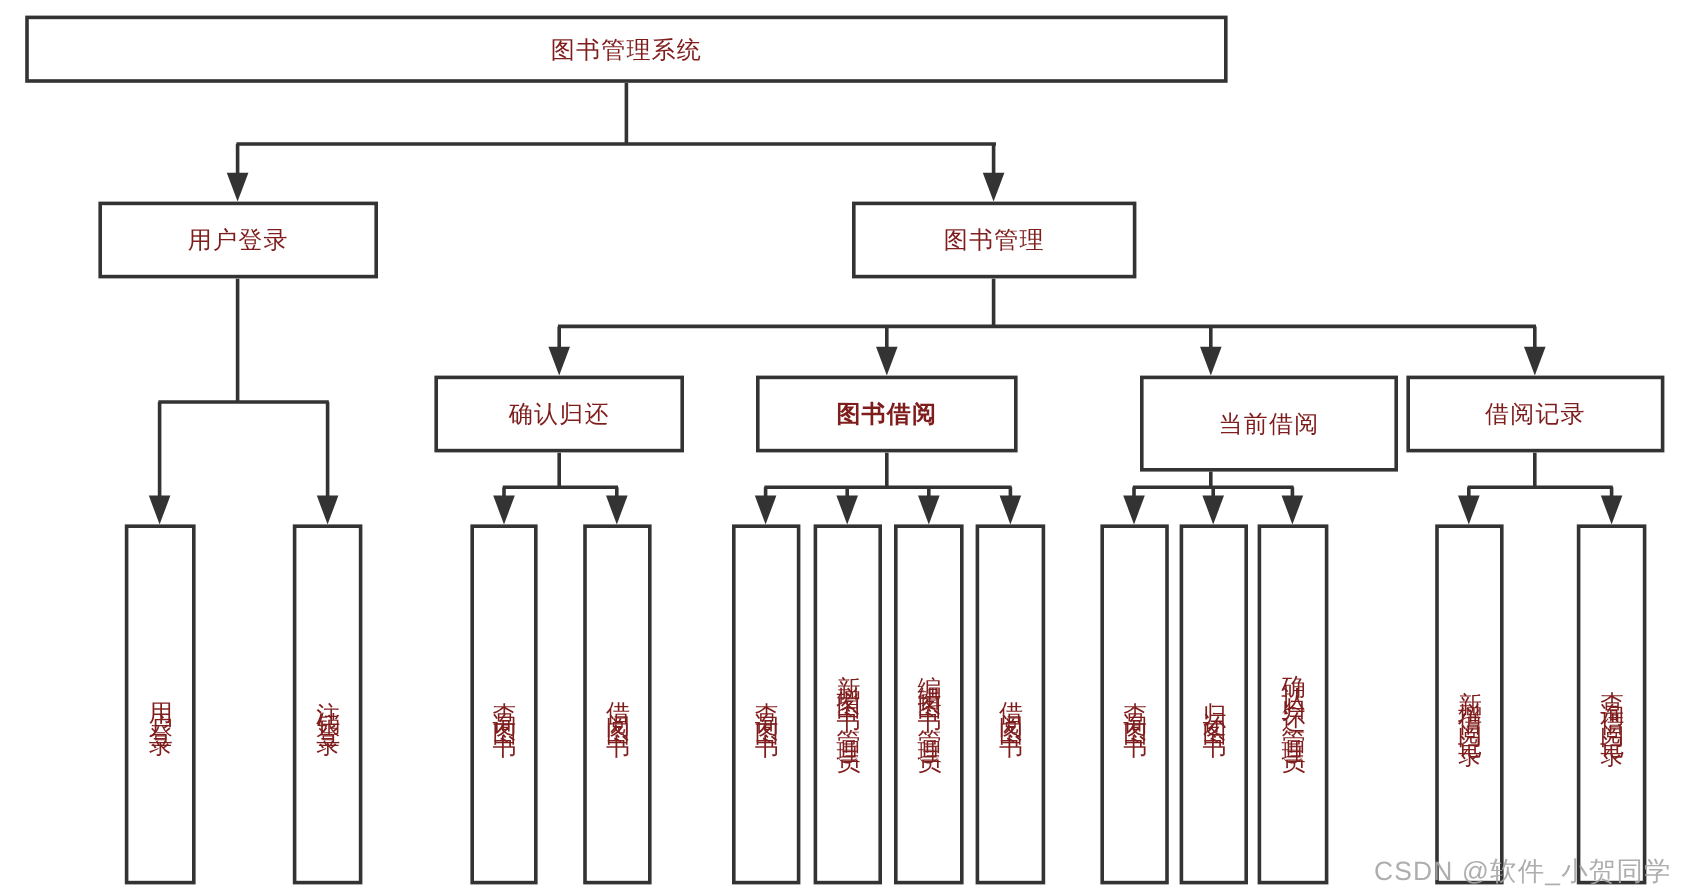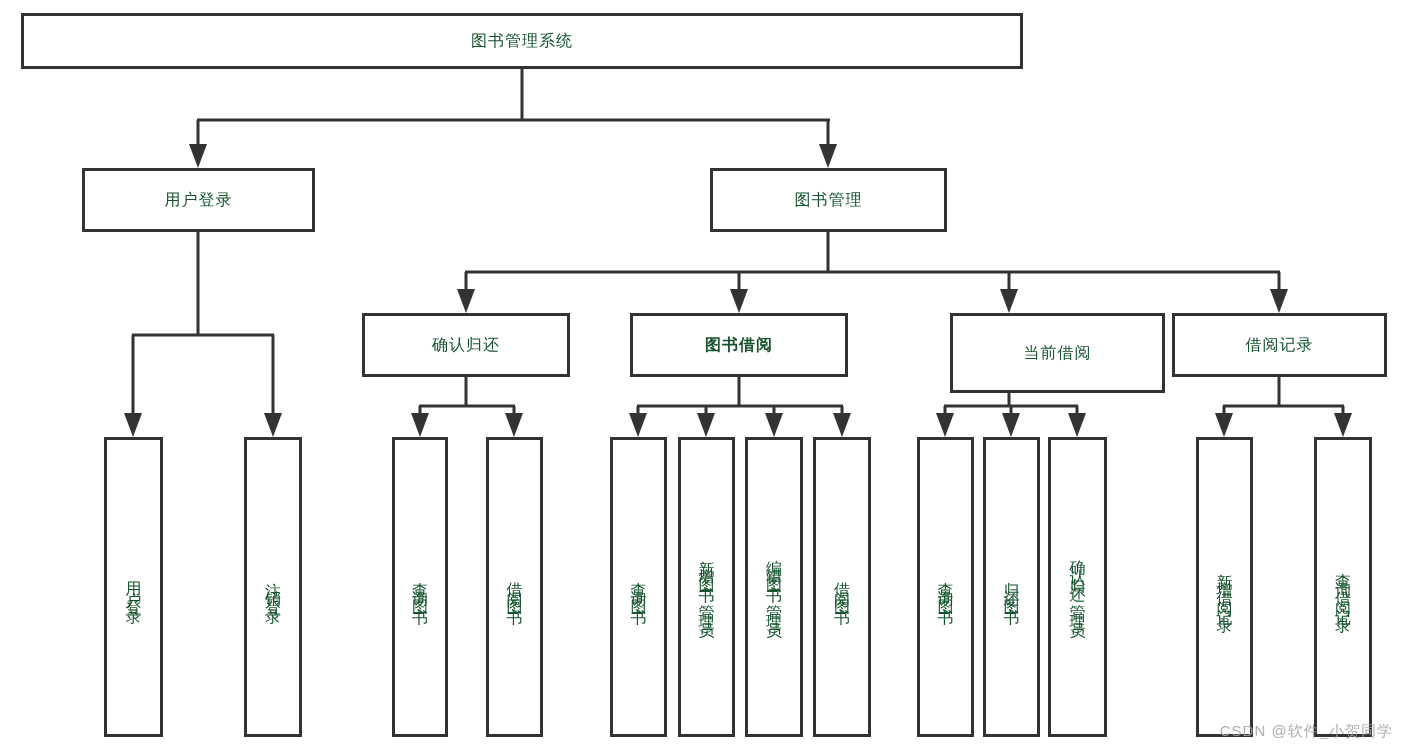--- a/index.html
+++ b/index.html
@@ -21,38 +21,38 @@
     z-index: 1;
   }
   .box {
     position: absolute;
     z-index: 2;
     background: #ffffff;
     border: 3px solid #333333;
     display: flex;
     align-items: center;
     justify-content: center;
-    font-size: 16px;
-    color: #14532d;
+    font-size: 20px;
+    color: #7f1d1d;
     letter-spacing: 1px;
     white-space: nowrap;
   }
   .vbox {
     writing-mode: vertical-rl;
     text-orientation: mixed;
     letter-spacing: 9px;
     white-space: normal;
     line-height: 1;
   }
   .watermark {
     position: absolute;
     right: 12px;
     bottom: 6px;
     z-index: 3;
-    font-size: 15px;
+    font-size: 22px;
     letter-spacing: 1px;
     color: rgba(165,165,165,0.9);
     white-space: nowrap;
   }
 </style>
 </head>
 <body>
 
 <div class="stage">
 

